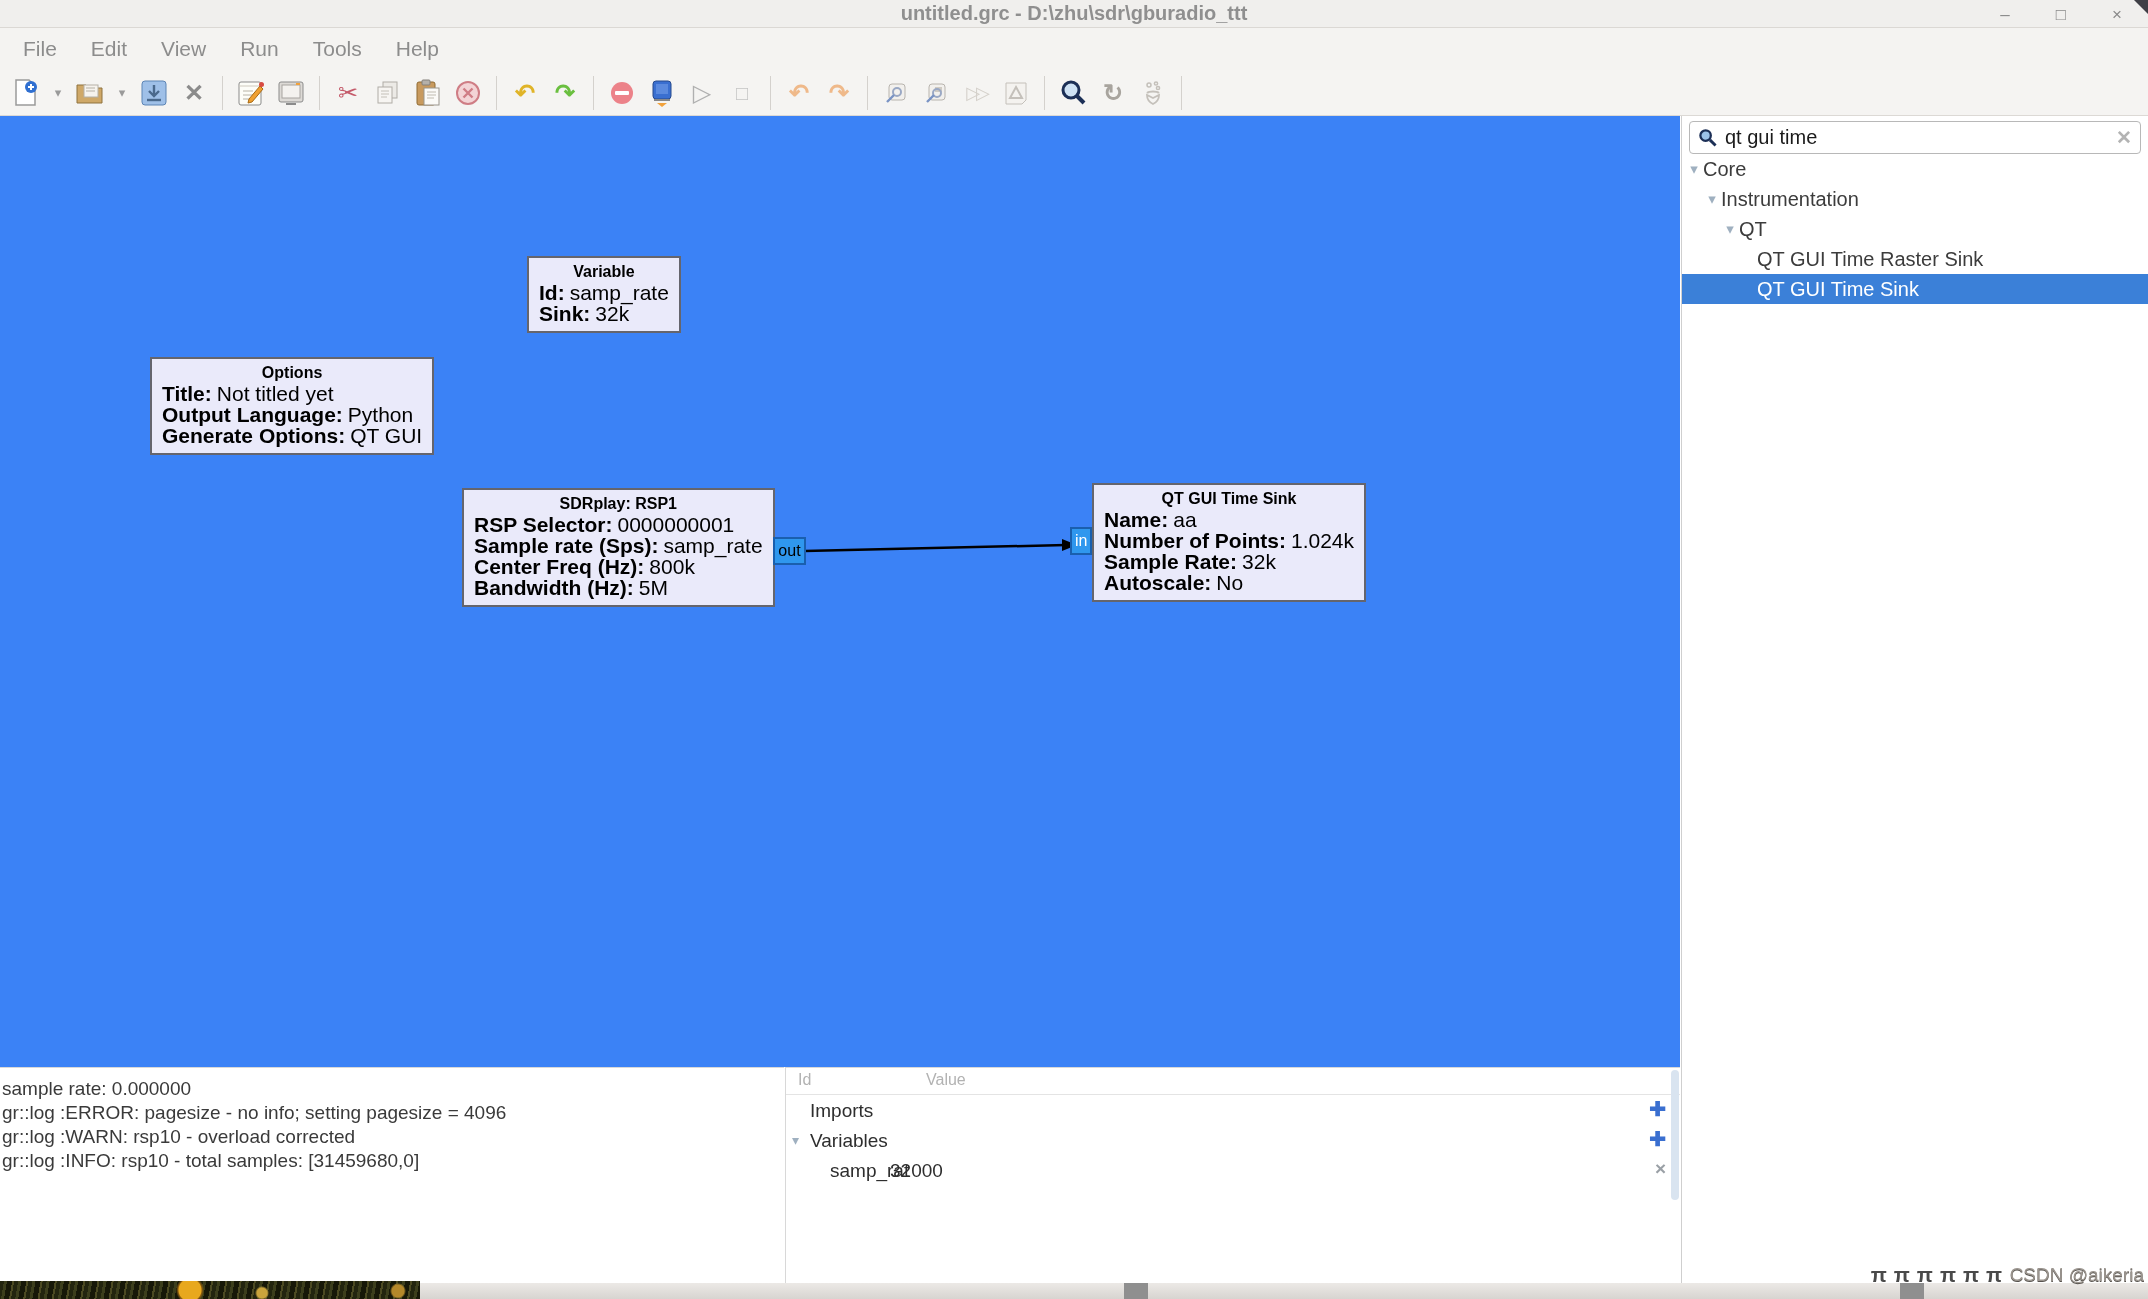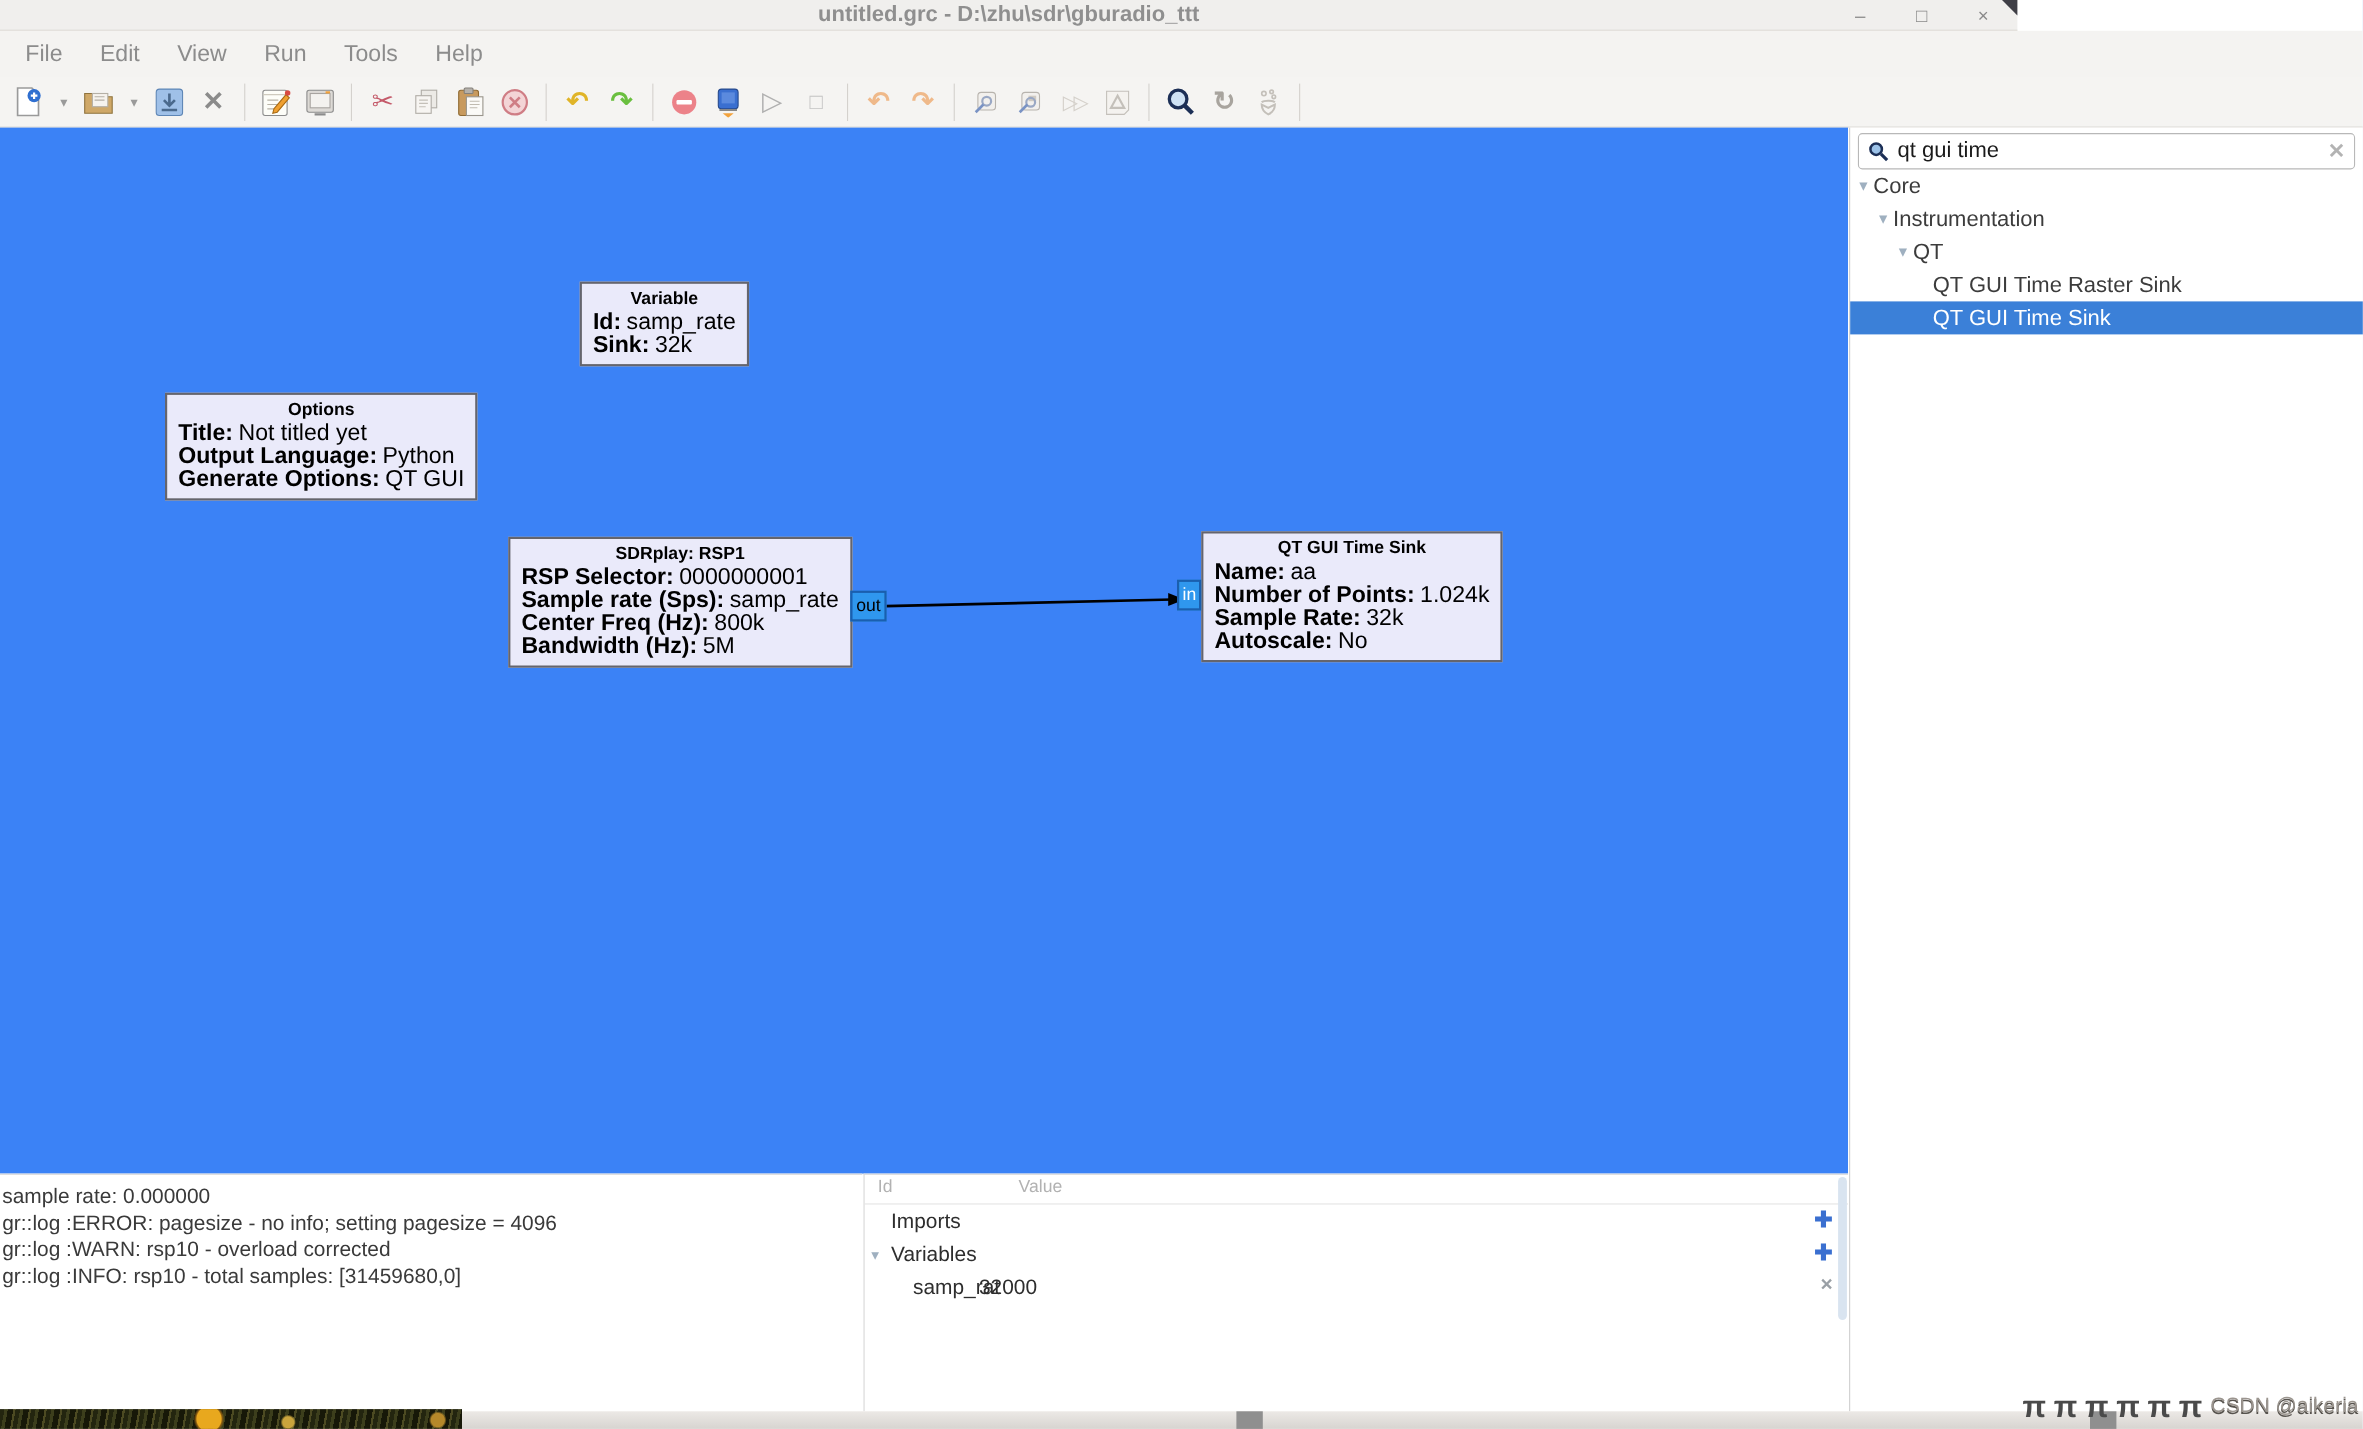--- a/index.html
+++ b/index.html
@@ -1,21 +1,21 @@
 <!DOCTYPE html>
 <html><head>
 <meta charset="utf-8">
 <style>
   * { margin:0; padding:0; box-sizing:border-box; }
   html,body { width:2148px; height:1299px; }
   body { font-family:"Liberation Sans", sans-serif; background:#fff; overflow:hidden; }
   .screen { position:relative; width:2148px; height:1299px; background:#fff; }
 
   
-  .titlebar { position:absolute; left:0; top:0; width:1834px; height:28px;
+  .titlebar { position:absolute; left:0; top:0; width:2148px; height:28px;
     background:#f0efed; border-bottom:1px solid #dbd8d4; }
   .title { position:absolute; left:0; right:0; top:0; height:28px; line-height:26px;
     text-align:center; color:#8f8f8f; font-size:20px; font-weight:bold; }
   .winbtns { position:absolute; right:26px; top:0; height:28px; display:flex; gap:46px;
     align-items:center; color:#8a8a8a; font-size:17px; }
   .winbtn { cursor:default; line-height:1; }
   .corner-art { position:absolute; right:0; top:0; width:0; height:0;
     border-top:14px solid #3f3f46; border-left:14px solid transparent; }
 
   
@@ -82,21 +82,21 @@
   .strip { position:absolute; left:0; top:1283px; width:2148px; height:16px;
     background:linear-gradient(#ece9e6,#d7d4d0); }
   .photo { position:absolute; left:0; top:1281px; width:420px; height:18px;
     background:
       radial-gradient(circle at 190px 9px, #e8a81e 0 11px, #8a5c10 12px, transparent 14px),
       radial-gradient(circle at 262px 12px, #caa43c 0 5px, transparent 7px),
       radial-gradient(circle at 398px 10px, #b5882a 0 6px, transparent 8px),
       repeating-linear-gradient(100deg, #23250f 0 4px, #3c3e1c 4px 7px, #171808 7px 12px, #4c4a22 12px 14px); }
   .nub { position:absolute; top:1283px; width:24px; height:16px; background:#8f8f8f; }
   .watermark { position:absolute; right:4px; top:1263px; height:36px; white-space:nowrap; overflow:hidden; }
-  .wm-glyphs { color:#4a4a4a; font-size:28px; font-weight:bold; letter-spacing:7px; vertical-align:middle; }
+  .wm-glyphs { color:#4a4a4a; font-size:21px; font-weight:bold; letter-spacing:7px; vertical-align:middle; }
   .wm-text { color:#9b958f; font-size:19px; margin-left:-4px; vertical-align:middle;
     text-shadow:0 1px 0 #57534e; }
 </style>
 </head>
 <body>
 
 <div class="screen">
 
   <div class="titlebar">
     <div class="title">untitled.grc - D:\zhu\sdr\gburadio_ttt</div>

